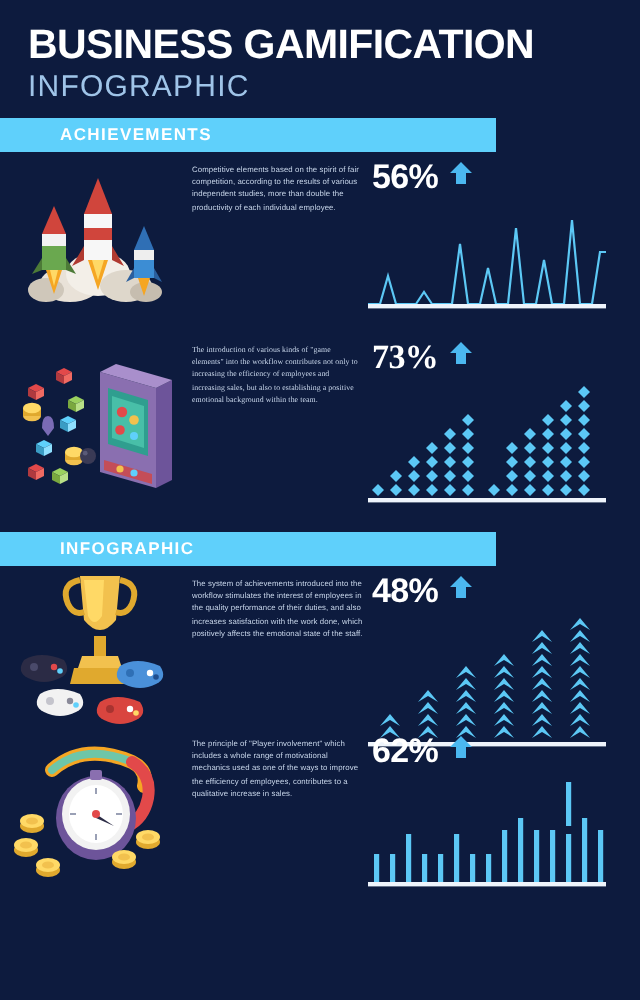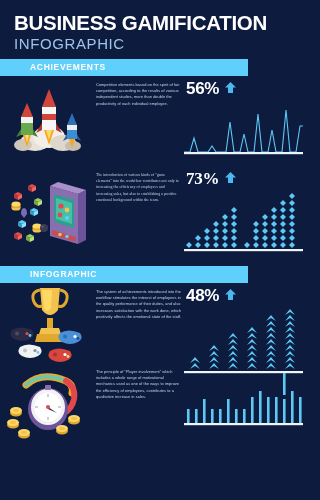--- a/index.html
+++ b/index.html
@@ -518,20 +518,28 @@
             <ellipse cx="70" cy="49.5" rx="3" ry="1.8" fill="#f2c14e"></ellipse>
           </g>
         </svg>
       </div>
 
       <div class="copy">
         <p>The principle of "Player involvement" which includes a whole range of motivational mechanics used as one of the ways to improve the efficiency of employees, contributes to a qualitative increase in sales.</p>
       </div>
 
       <div class="stats">
+        <div class="stat-head">
+          <span class="pct">62%</span>
+          <span class="uparrow">
+            <svg width="13" height="13" viewBox="0 0 13 13">
+              <path d="M6.5 1 L12 6.5 L9 6.5 L9 12 L4 12 L4 6.5 L1 6.5 Z" fill="#4bb8f0"></path>
+            </svg>
+          </span>
+        </div>
         <div class="chart">
           <svg width="122" height="58" viewBox="0 0 122 58">
             <g fill="#5cc8f5">
               <rect x="5" y="40" width="2.6" height="14"></rect>
               <rect x="13" y="40" width="2.6" height="14"></rect>
               <rect x="21" y="30" width="2.6" height="24"></rect>
               <rect x="29" y="40" width="2.6" height="14"></rect>
               <rect x="37" y="40" width="2.6" height="14"></rect>
               <rect x="45" y="30" width="2.6" height="24"></rect>
               <rect x="53" y="40" width="2.6" height="14"></rect>

